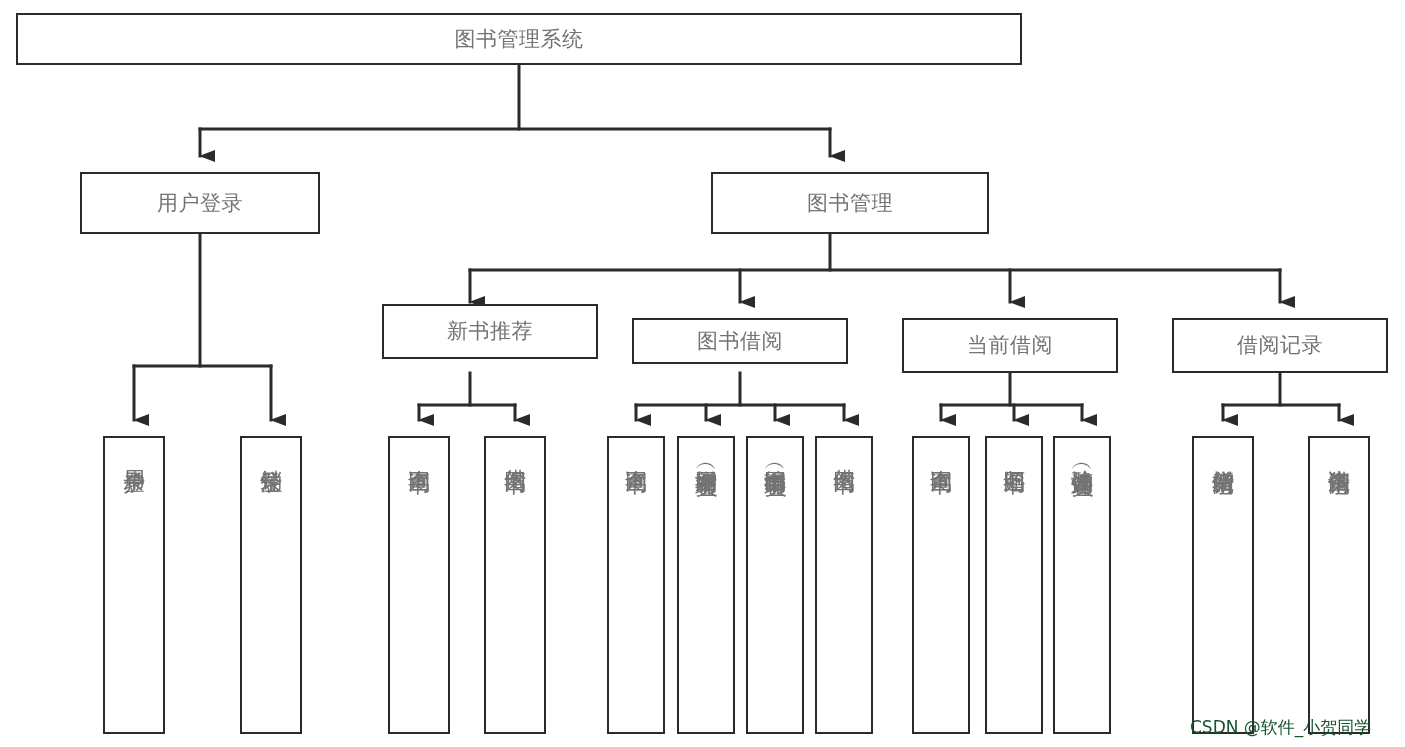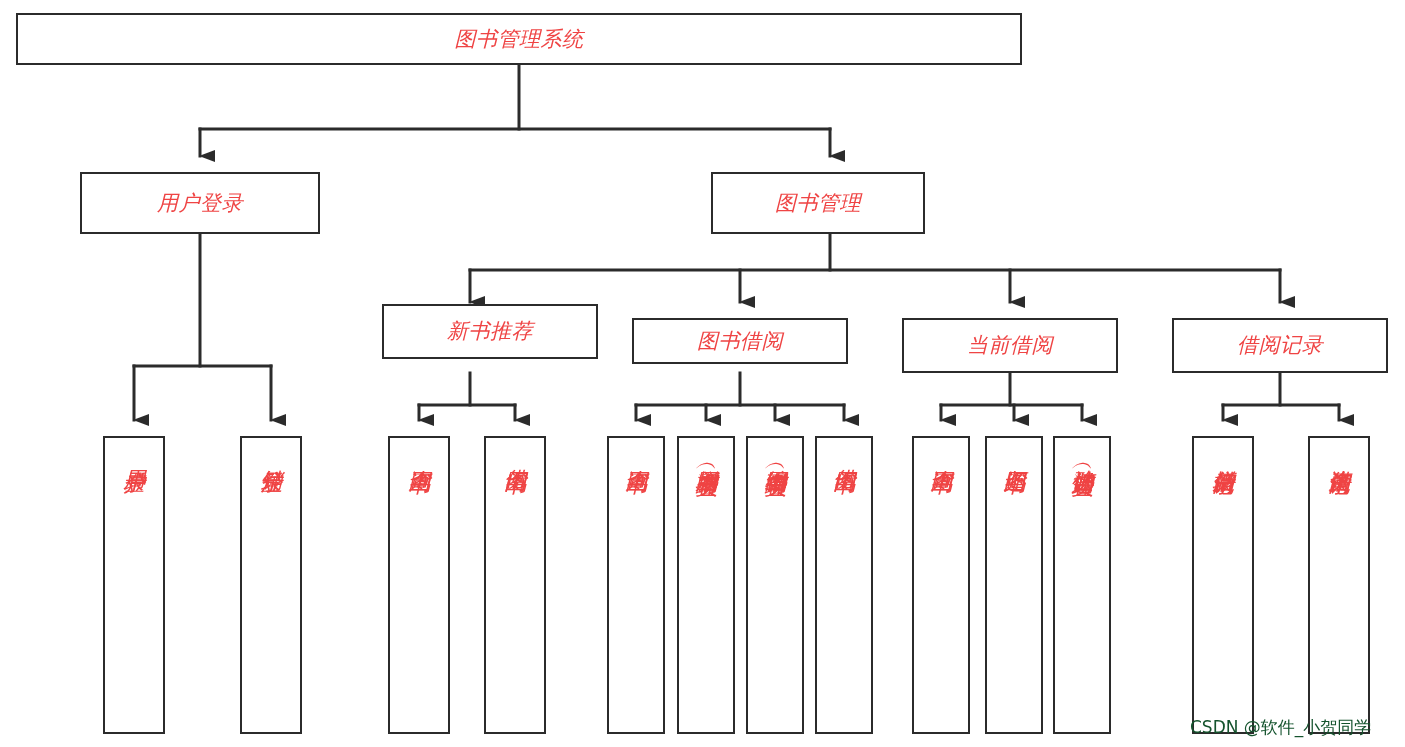--- a/index.html
+++ b/index.html
@@ -33,24 +33,23 @@
     display: flex;
     align-items: center;
     justify-content: center;
     color: #1a1a1a;
     z-index: 3;
   }
   .node-label {
     font-family: "DejaVu Sans", "Liberation Sans", sans-serif;
     font-size: 21px;
     line-height: 1.15;
-    color: #ef4444;
+    color: #737373;
     letter-spacing: 0.5px;
     white-space: nowrap;
-    font-style: italic;
   }
   .node-box.horizontal .node-label {
     writing-mode: horizontal-tb;
   }
   .node-box.vertical {
     align-items: flex-start;
     padding-top: 14px;
   }
   .node-box.vertical .node-label {
     writing-mode: vertical-rl;
@@ -143,21 +142,21 @@
     </g>
   </svg>
 
   <div class="node-box horizontal" style="left:16px; top:13px; width:1006px; height:52px;">
     <span class="node-label">图书管理系统</span>
   </div>
 
   <div class="node-box horizontal" style="left:80px; top:172px; width:240px; height:62px;">
     <span class="node-label">用户登录</span>
   </div>
-  <div class="node-box horizontal" style="left:711px; top:172px; width:214px; height:62px;">
+  <div class="node-box horizontal" style="left:711px; top:172px; width:278px; height:62px;">
     <span class="node-label">图书管理</span>
   </div>
 
   <div class="node-box horizontal" style="left:362px; top:304px; width:216px; height:55px;margin-left:20px;">
     <span class="node-label">新书推荐</span>
   </div>
   <div class="node-box horizontal" style="left:632px; top:318px; width:216px; height:46px;">
     <span class="node-label">图书借阅</span>
   </div>
   <div class="node-box horizontal" style="left:902px; top:318px; width:216px; height:55px;">

